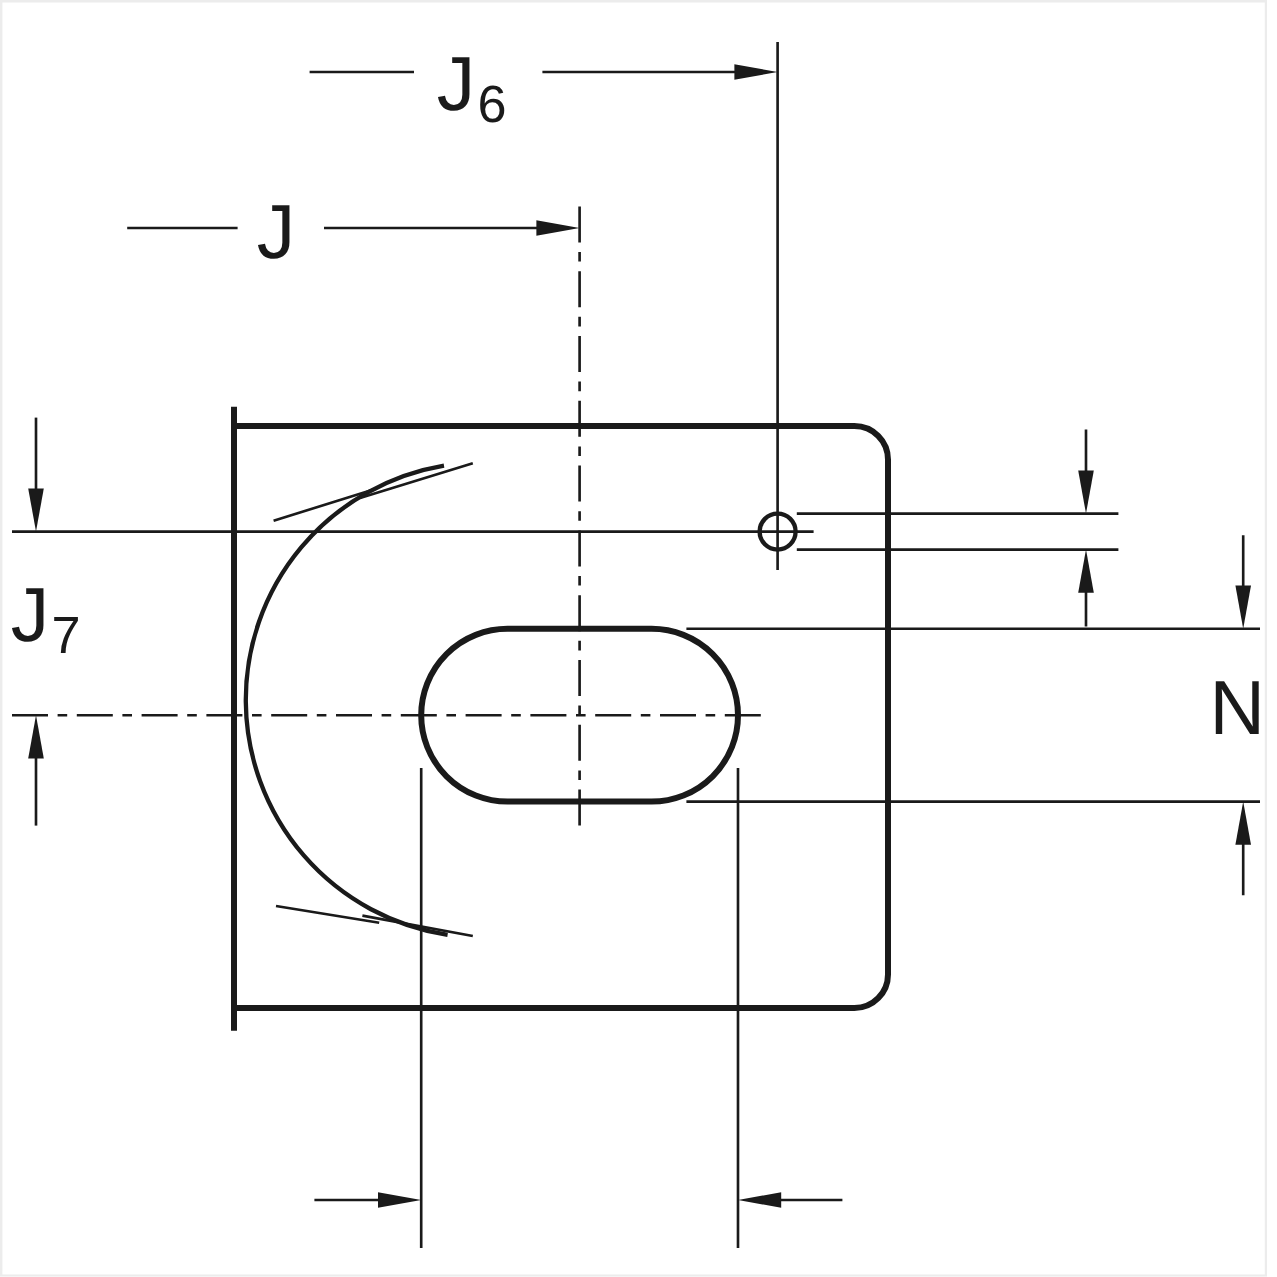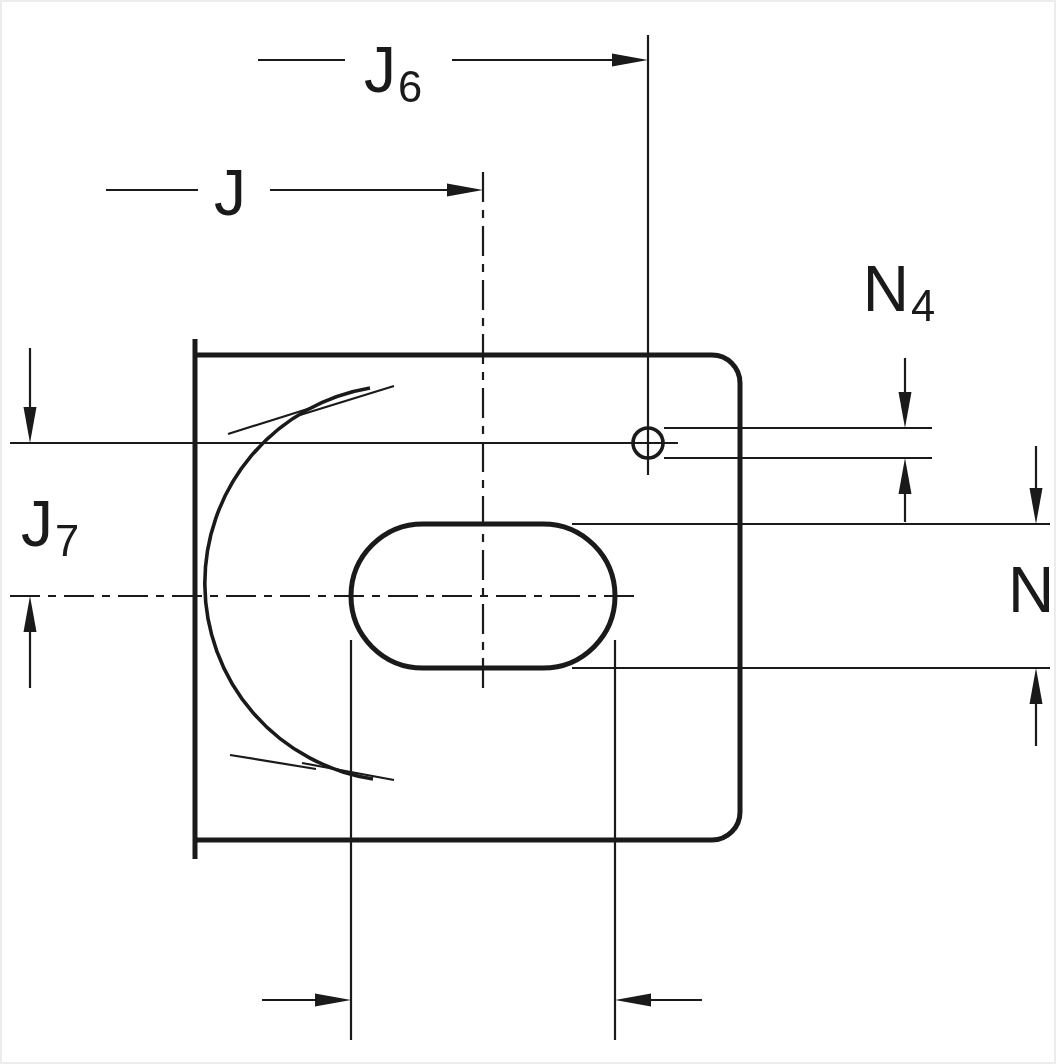--- a/index.html
+++ b/index.html
@@ -112,25 +112,22 @@
   </svg>
 
   <div class="dim-label" style="left:393px; top:70px;">
     <span>J</span><span class="sub">6</span>
   </div>
 
   <div class="dim-label" style="left:230px; top:193px;">
     <span>J</span>
   </div>
 
-  <div class="dim-label" style="left:899px; top:289px;">
-    <span>N</span><span class="sub">4</span>
-  </div>
 
-  <div class="dim-label" style="left:38px; top:524px;margin-left:12px;">
+  <div class="dim-label" style="left:38px; top:512px;">
     <span>J</span><span class="sub">7</span>
   </div>
 
   <div class="dim-label" style="left:1031px; top:590px;">
     <span>N</span>
   </div>
 
 
 </div>
 

